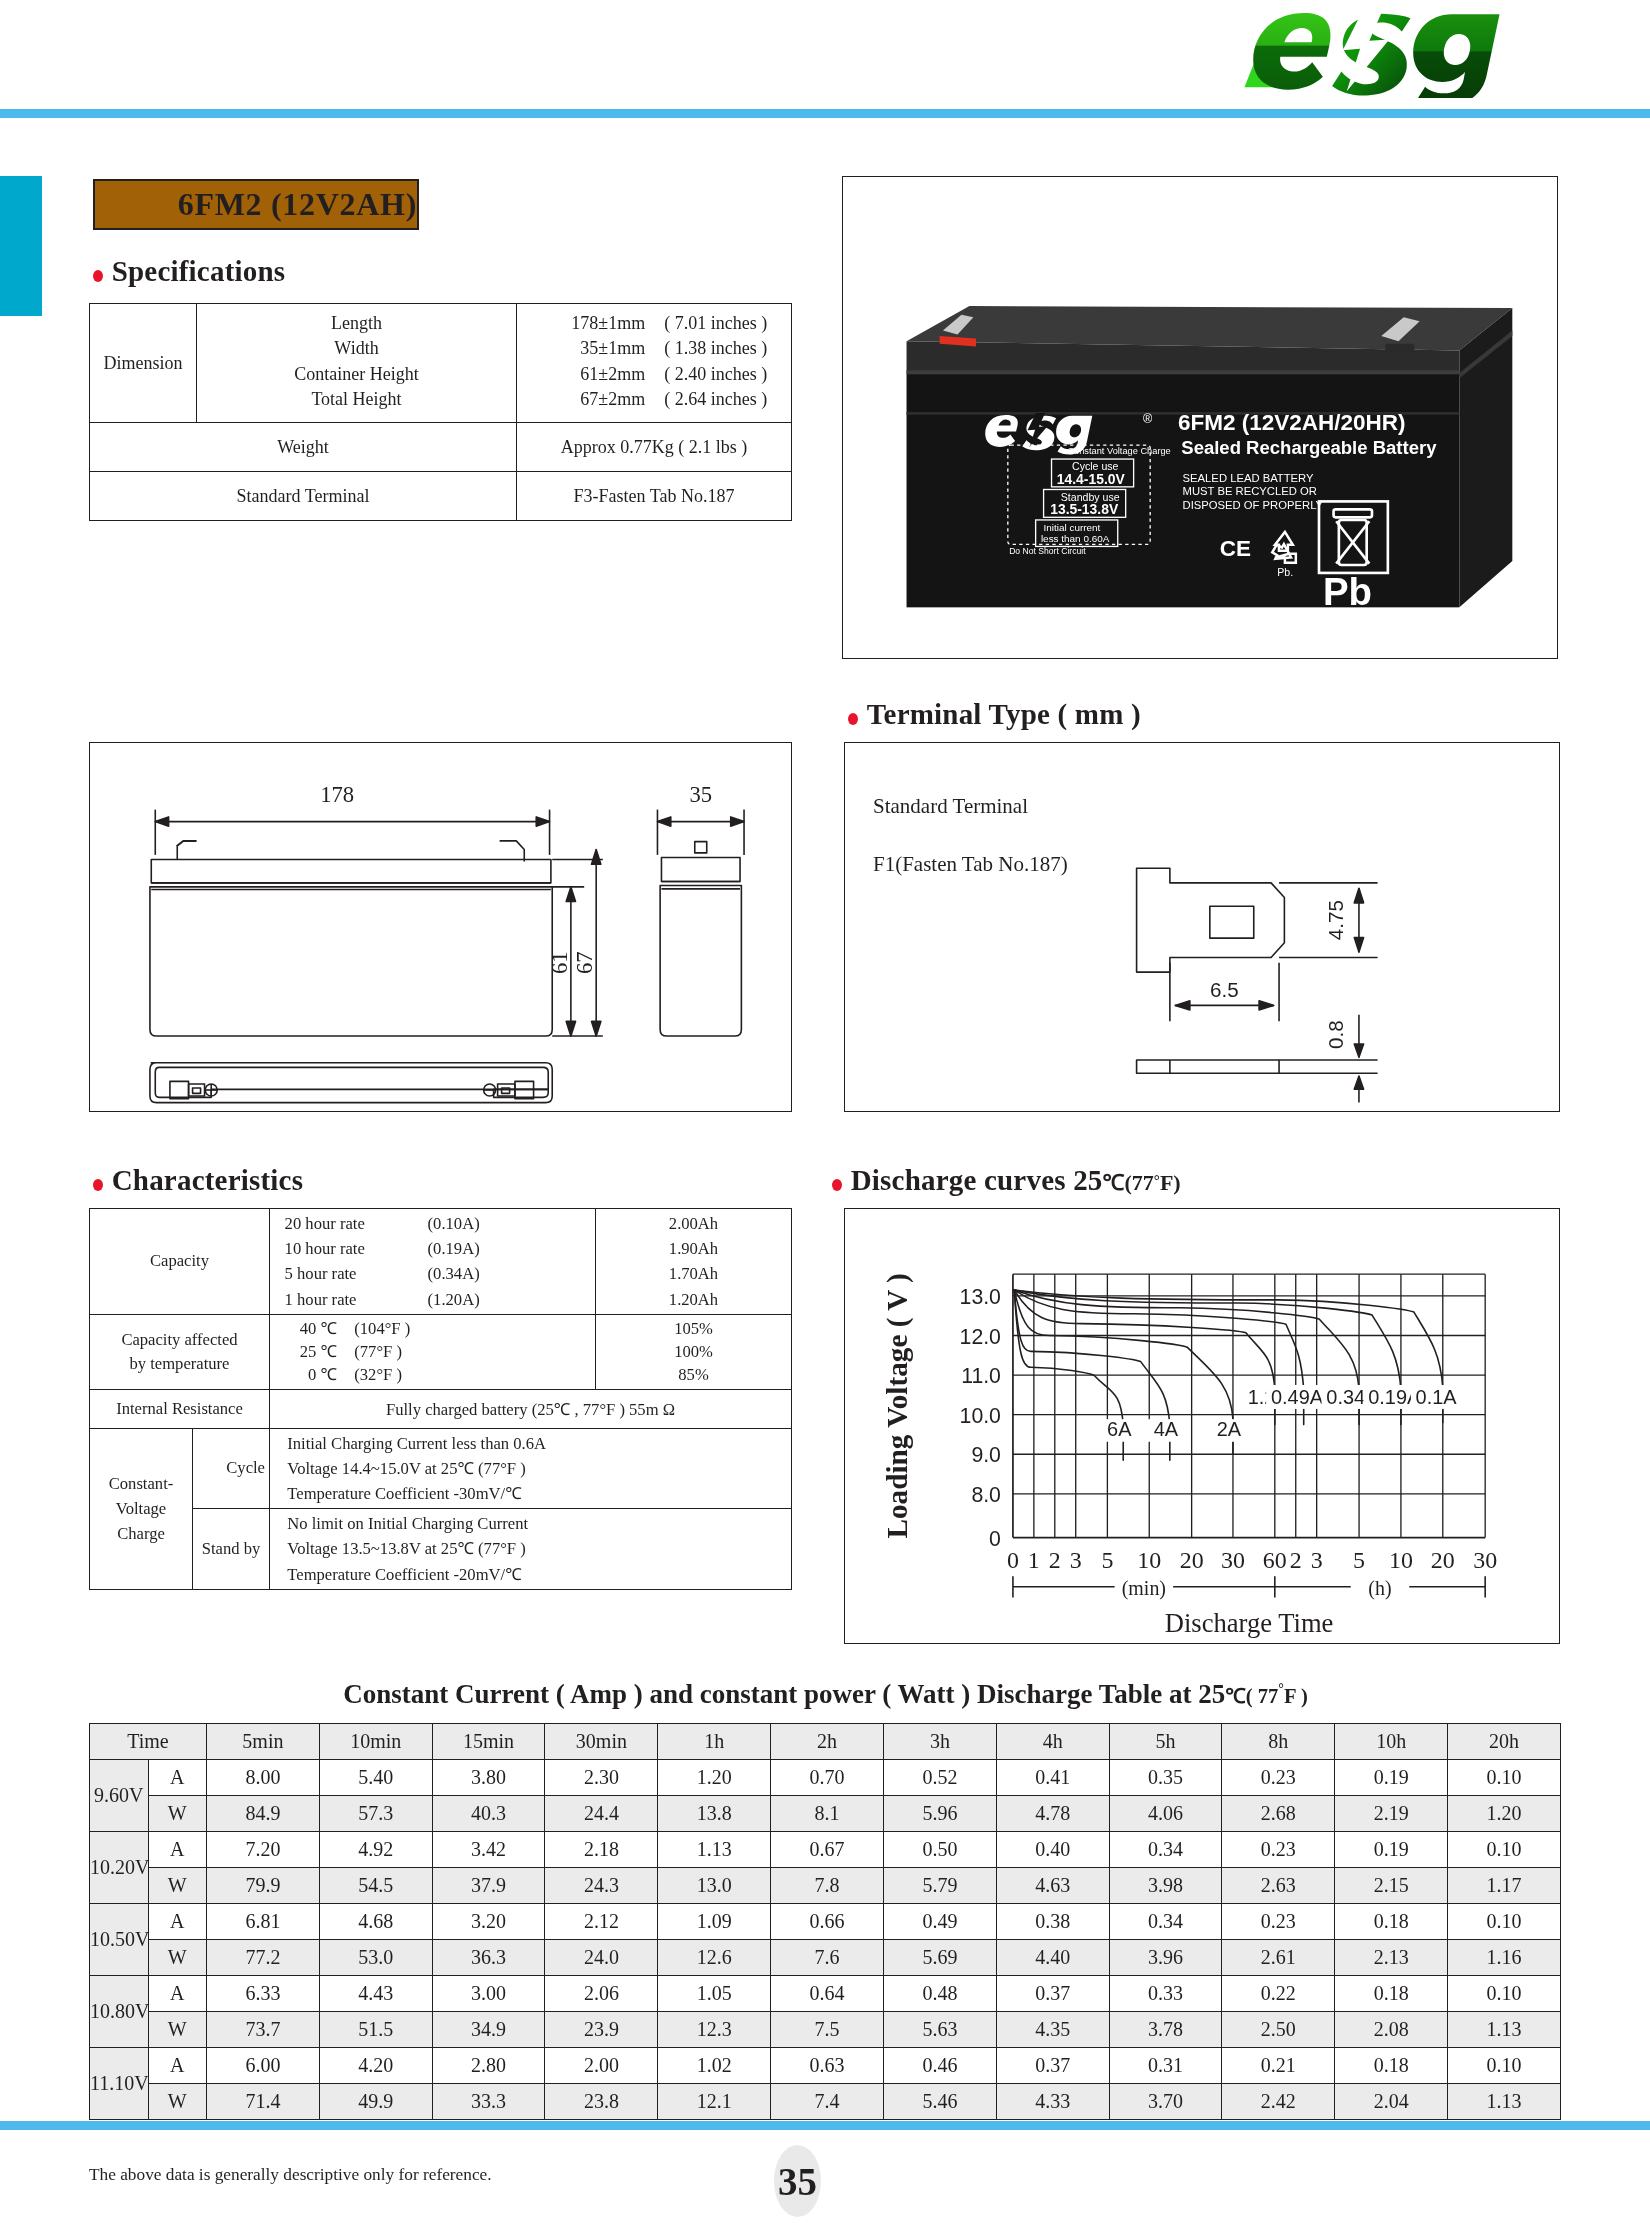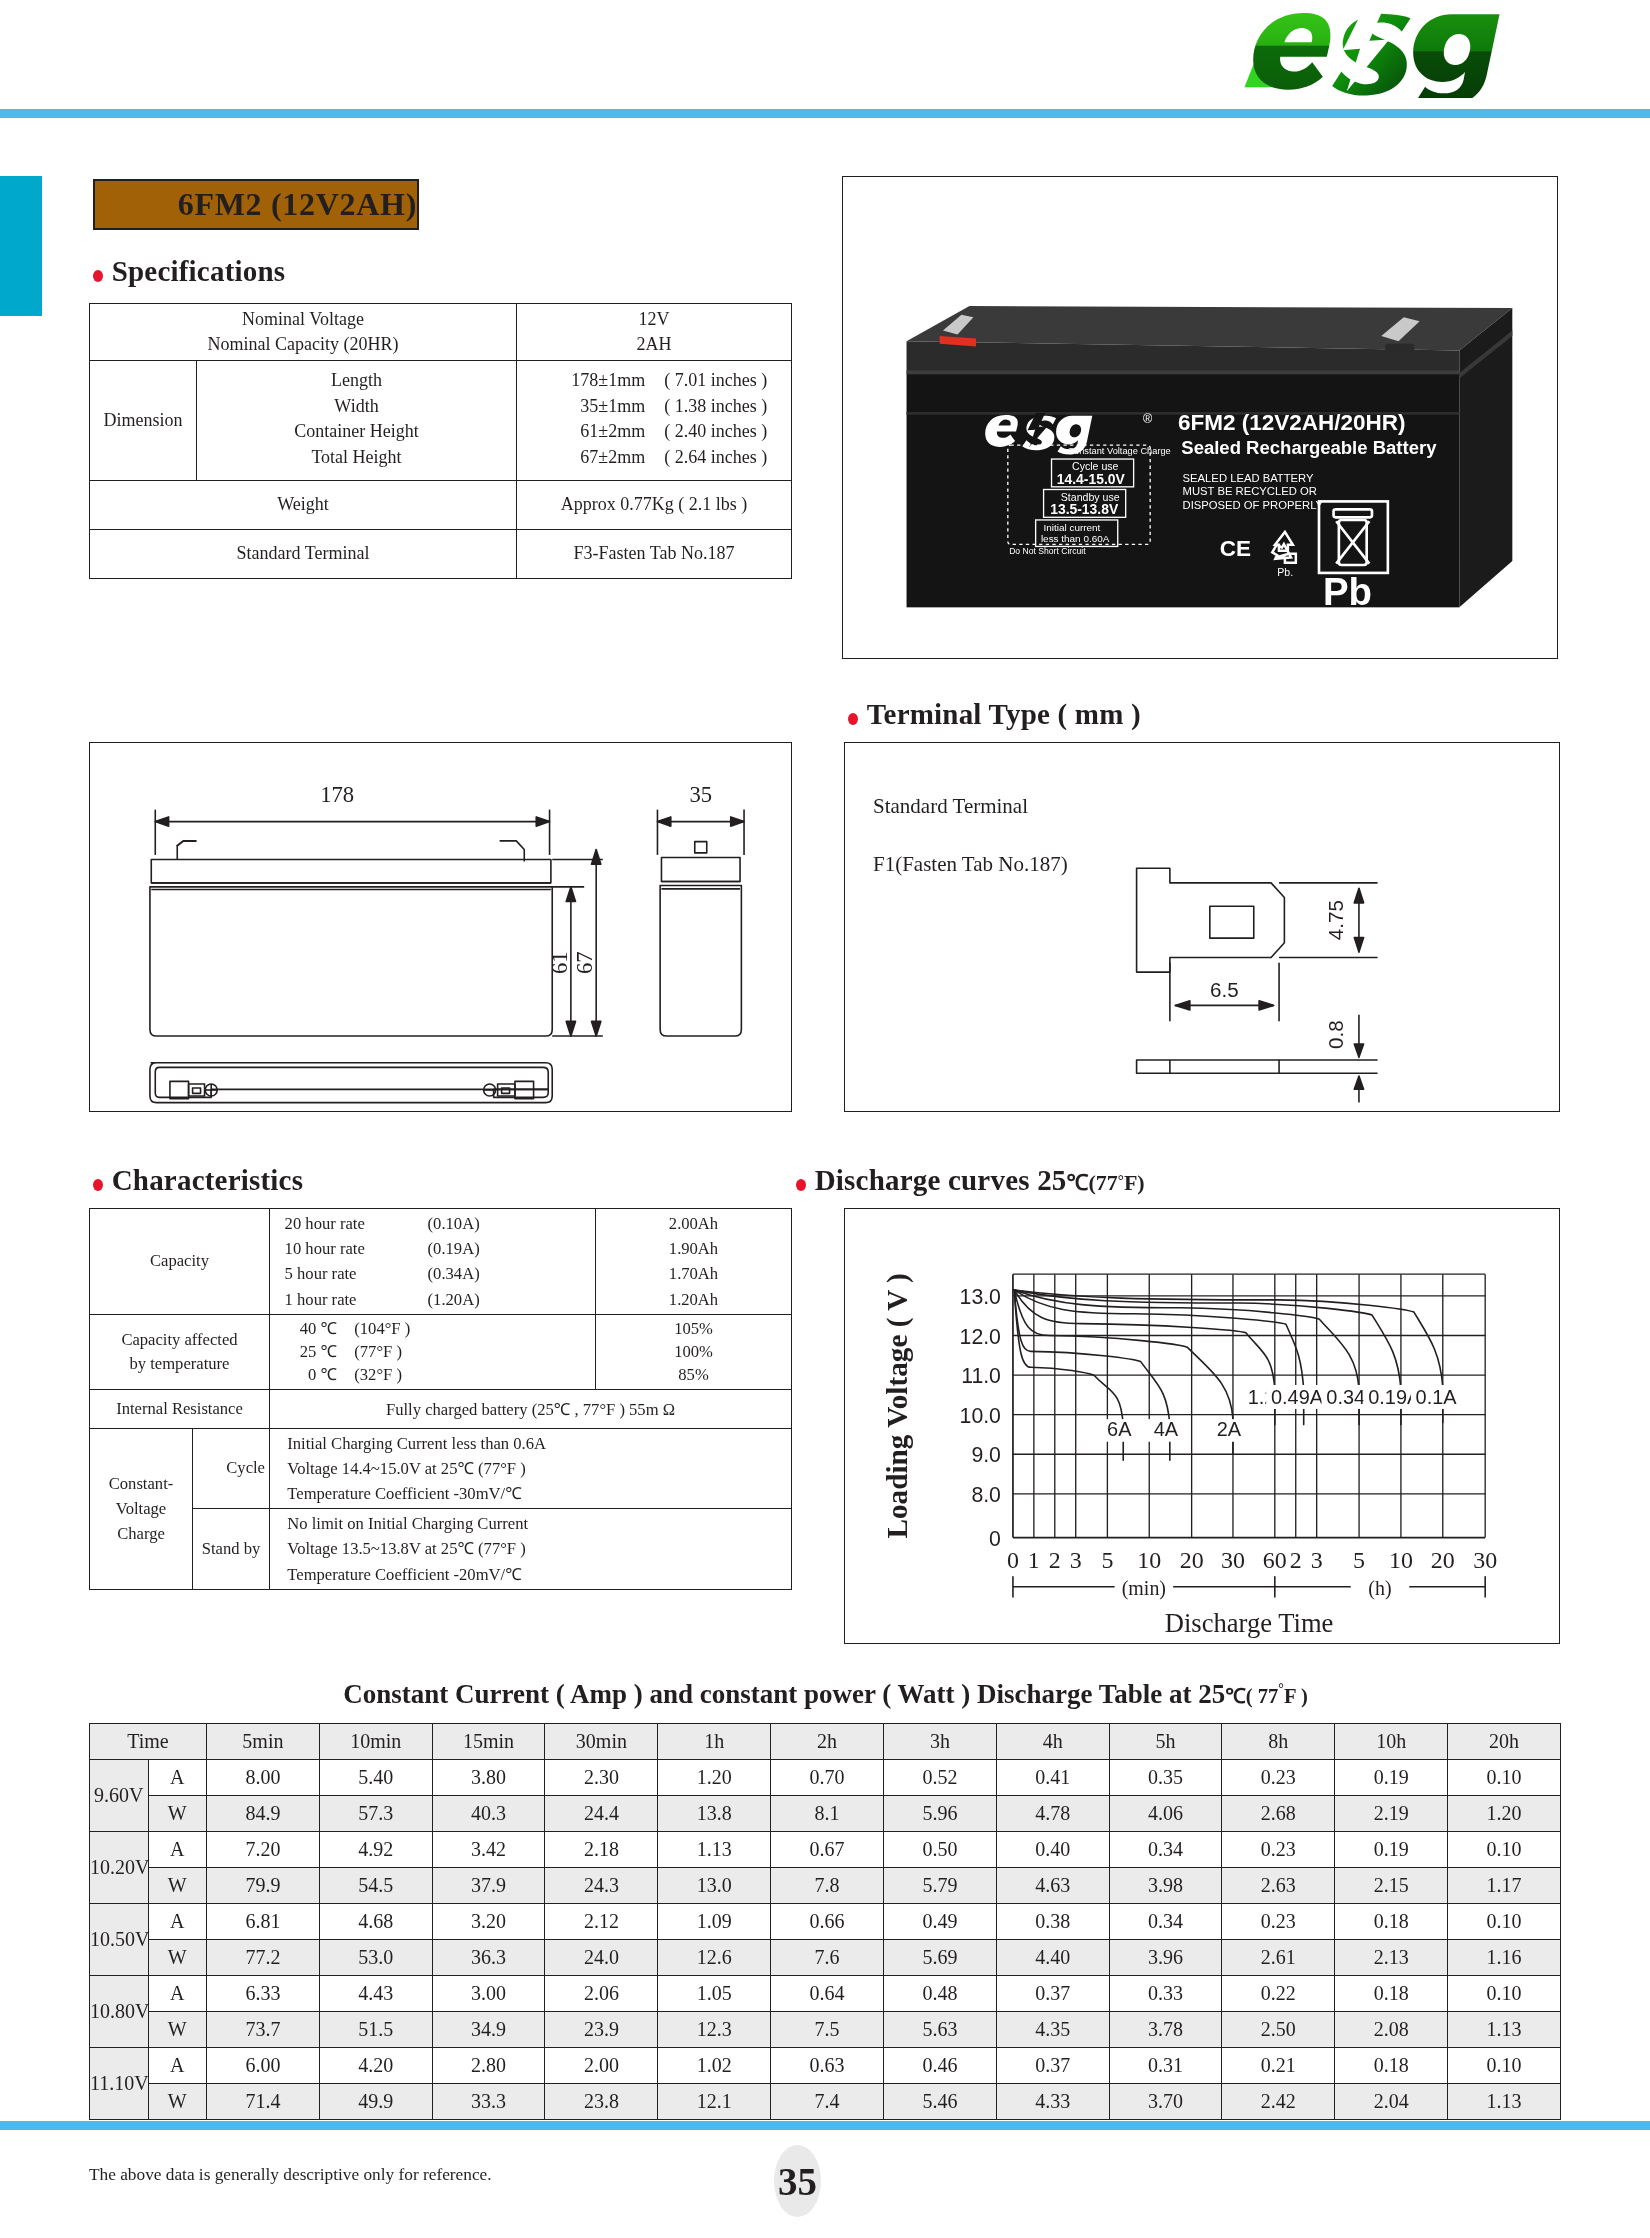--- a/index.html
+++ b/index.html
@@ -189,30 +189,20 @@
 <div id="model-box">
   <span>6FM2  (12V2AH)</span>
 </div>
 
 <div class="sec-head" style="left:93px; top:255px;">
   <span class="dot"></span><span class="txt">Specifications</span>
 </div>
 
 <table class="grid" id="spec-table">
   <tbody>
-      <tr>
-    <td colspan="2" class="two-line" style="width:426px;">
-      <div>Nominal  Voltage</div>
-      <div>Nominal  Capacity (20HR)</div>
-    </td>
-    <td class="two-line">
-      <div>12V</div>
-      <div>2AH</div>
-    </td>
-  </tr>
   <tr>
     <td style="width:107px;">Dimension</td>
     <td class="dimcell" style="width:320px;">
       <div class="two-line" style="padding:6.7px 0 9.3px 0;">
         <div>Length</div>
         <div>Width</div>
         <div>Container Height</div>
         <div>Total   Height</div>
       </div>
     </td>
@@ -507,21 +497,21 @@
     <td>Stand by</td>
     <td colspan="2" class="lines" style="text-align:left;padding-left:17.3px;">
       <div>No limit on Initial Charging Current</div>
       <div>Voltage 13.5~13.8V at 25℃ (77°F )</div>
       <div>Temperature Coefficient -20mV/℃</div>
     </td>
   </tr>
 </tbody>
   </table>
 
-<div class="sec-head" style="left:796px; top:1164px;">
+<div class="sec-head" style="left:832px; top:1164px;">
   <span class="dot"></span><span class="txt">Discharge curves 25</span><span class="sm">℃</span><span class="sm">(</span><span class="sm">77</span><span class="sup">°</span><span class="sm">F</span><span class="sm">)</span>
 </div>
 <div id="dc-panel">
   <svg id="dc-svg" viewBox="0 0 1071 651" width="713" height="433">
 
   <line x1="252" y1="98" x2="252" y2="494" stroke="#231f20" stroke-width="2.6"></line>
       <line x1="283.46590909090907" y1="98" x2="283.46590909090907" y2="494" stroke="#231f20" stroke-width="2"></line>
       <line x1="314.9318181818182" y1="98" x2="314.9318181818182" y2="494" stroke="#231f20" stroke-width="2"></line>
       <line x1="346.39772727272725" y1="98" x2="346.39772727272725" y2="494" stroke="#231f20" stroke-width="2"></line>
       <line x1="394" y1="98" x2="394" y2="494" stroke="#231f20" stroke-width="2"></line>

